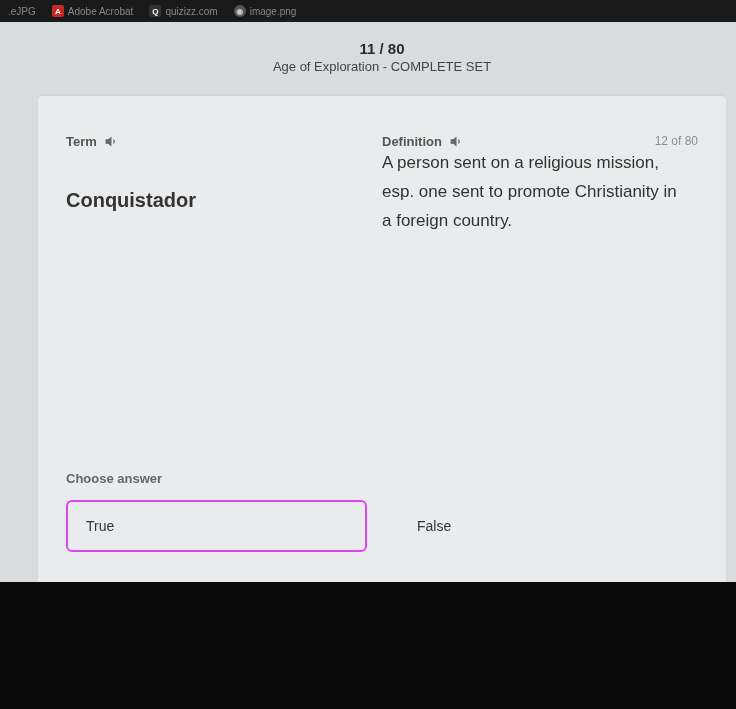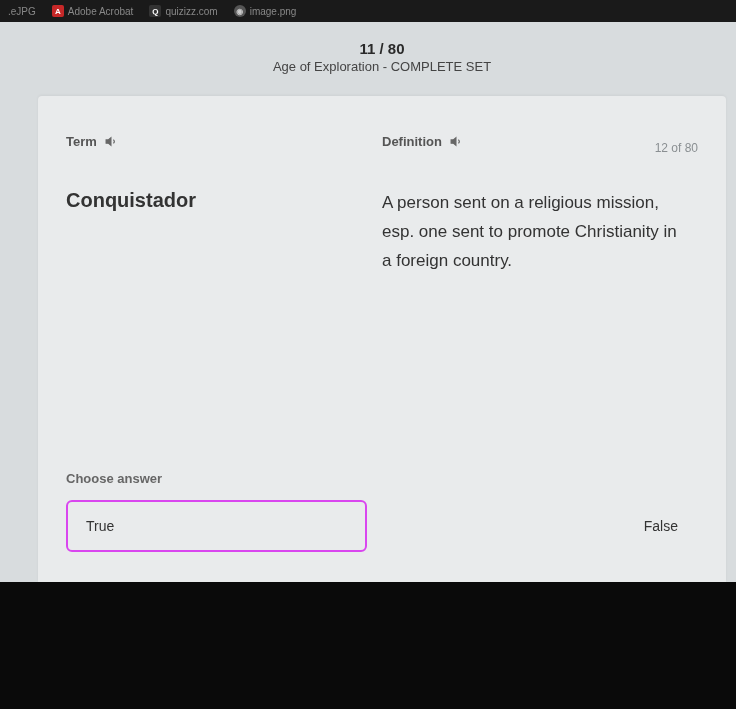--- a/index.html
+++ b/index.html
@@ -83,38 +83,37 @@
       font-size: 13px;
       color: #555;
       font-weight: 600;
       display: flex;
       align-items: center;
       gap: 8px;
     }
     .card-counter {
       position: absolute;
       right: 0;
-      top: 7px;
+      top: 0;
       font-size: 12px;
       color: #8a8f92;
     }
     .speaker-icon {
       display: inline-flex;
       color: #666;
     }
     .term-text {
       font-size: 20px;
       color: #333;
       margin-top: 40px;
       font-weight: 700;
     }
     .def-text {
       font-size: 17px;
       color: #333;
-      margin-top: 40px;
       line-height: 1.7;
       padding-right: 10px;
     }
     .choose-label {
       font-size: 13px;
       color: #666;
       font-weight: 600;
       margin-bottom: 14px;
       margin-top: 10px;
     }
@@ -130,21 +129,20 @@
       border-radius: 6px;
       text-align: left;
       cursor: pointer;
       background: #e9ebec;
     }
     .answer-selected {
       border: 2px solid #d946ef;
     }
     .answer-plain {
       border: 2px solid transparent;
-      text-align: right;
     }
     .dark-bottom {
       height: 127px;
       background: #0a0a0a;
     }
   </style>
 </head>
 <body>
 
 <div class="bookmarks-bar">

